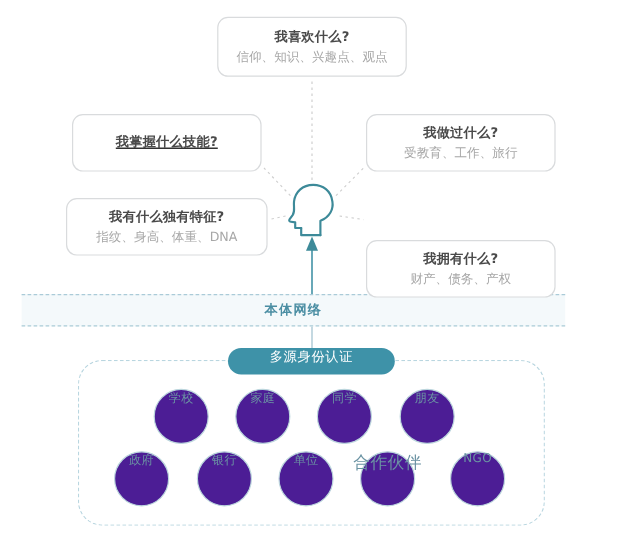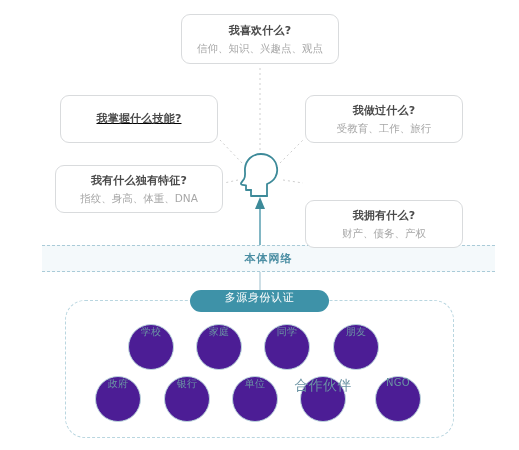--- a/index.html
+++ b/index.html
@@ -75,21 +75,21 @@
     left: 237px;
     top: 152px;
     width: 46px;
     height: 46px;
     z-index: 6;
   }
 
   
   #ontology-band {
     position: absolute;
-    left: 42px;
+    left: 18px;
     top: 245px;
     width: 453px;
     height: 27px;
     box-sizing: border-box;
     background: #f4f9fb;
     border-top: 1px dashed #aacbd8;
     border-bottom: 1px dashed #aacbd8;
     display: flex;
     align-items: center;
     justify-content: center;

